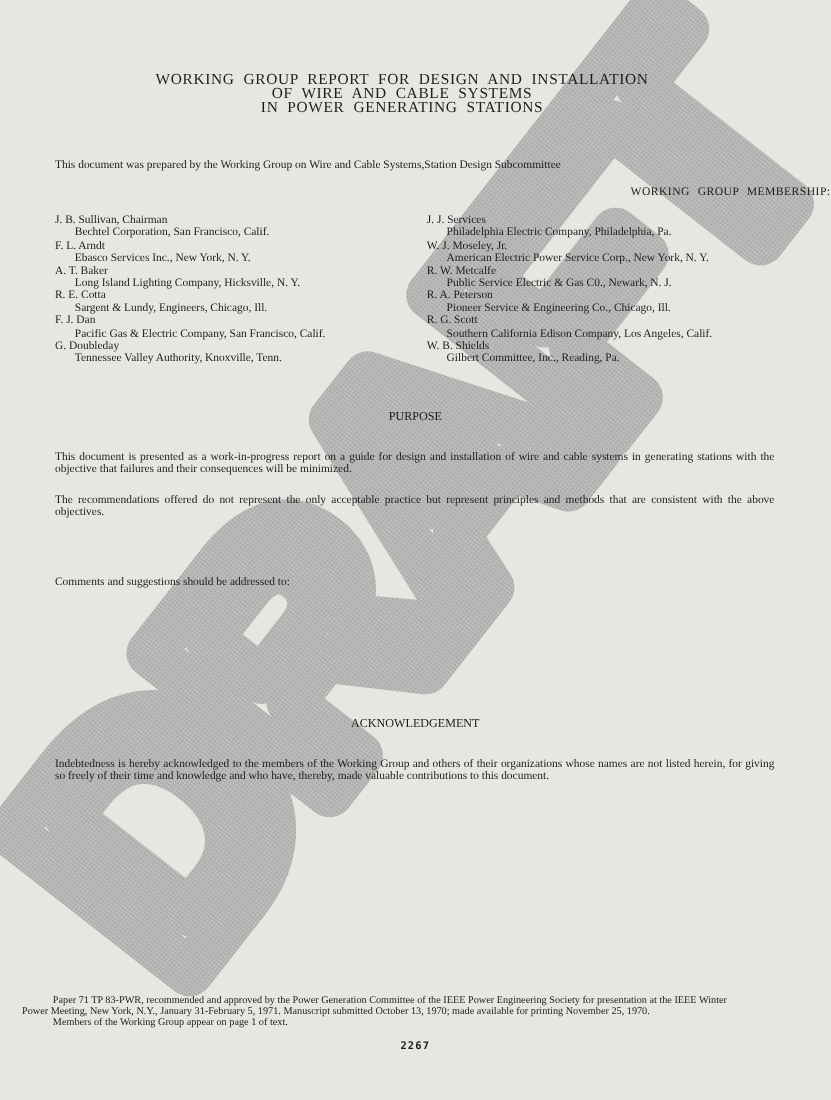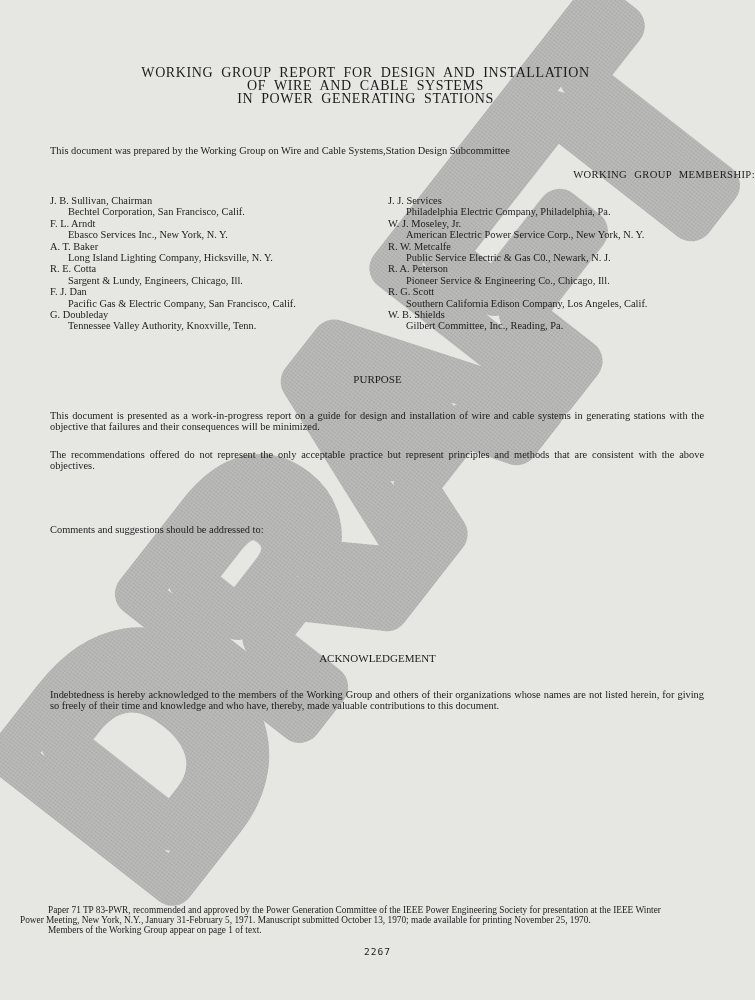--- a/index.html
+++ b/index.html
@@ -27,21 +27,21 @@
   .col-left { left: 50px; top: 195px; }
   .col-right { left: 388px; top: 195px; }
   .section-heading { left: 0; width: 755px; text-align: center; font-size: 11px; }
   .para { left: 50px; width: 654px; font-size: 10.4px; line-height: 11.4px; text-align: justify; }
   .address { left: 237px; top: 550px; font-size: 10.4px; line-height: 11.4px; }
   .address span { display: block; }
   .footnote { left: 20px; width: 720px; top: 905px; font-size: 9.3px; line-height: 10.2px; }
   .footnote .l1 { display: block; padding-left: 28px; }
   .footnote .l2 { display: block; }
   .footnote .l3 { display: block; padding-left: 28px; }
-  .page-number { left: 0; width: 755px; top: 946px; text-align: center; font-family: "DejaVu Sans Mono", monospace; font-size: 9.5px; letter-spacing: 1px; }
+  .page-number { left: 0; width: 755px; top: 946px; text-align: center; font-family: "DejaVu Sans Mono", monospace; font-size: 9.5px; letter-spacing: 1px; font-weight: bold; }
 </style>
 </head>
 <body>
 
 <div class="page">
 
   <svg class="watermark" viewBox="0 0 755 1000" xmlns="http://www.w3.org/2000/svg">
     <defs>
       <pattern id="halftone" width="3" height="3" patternUnits="userSpaceOnUse">
         <rect width="3" height="3" fill="#bcbcba"></rect>

